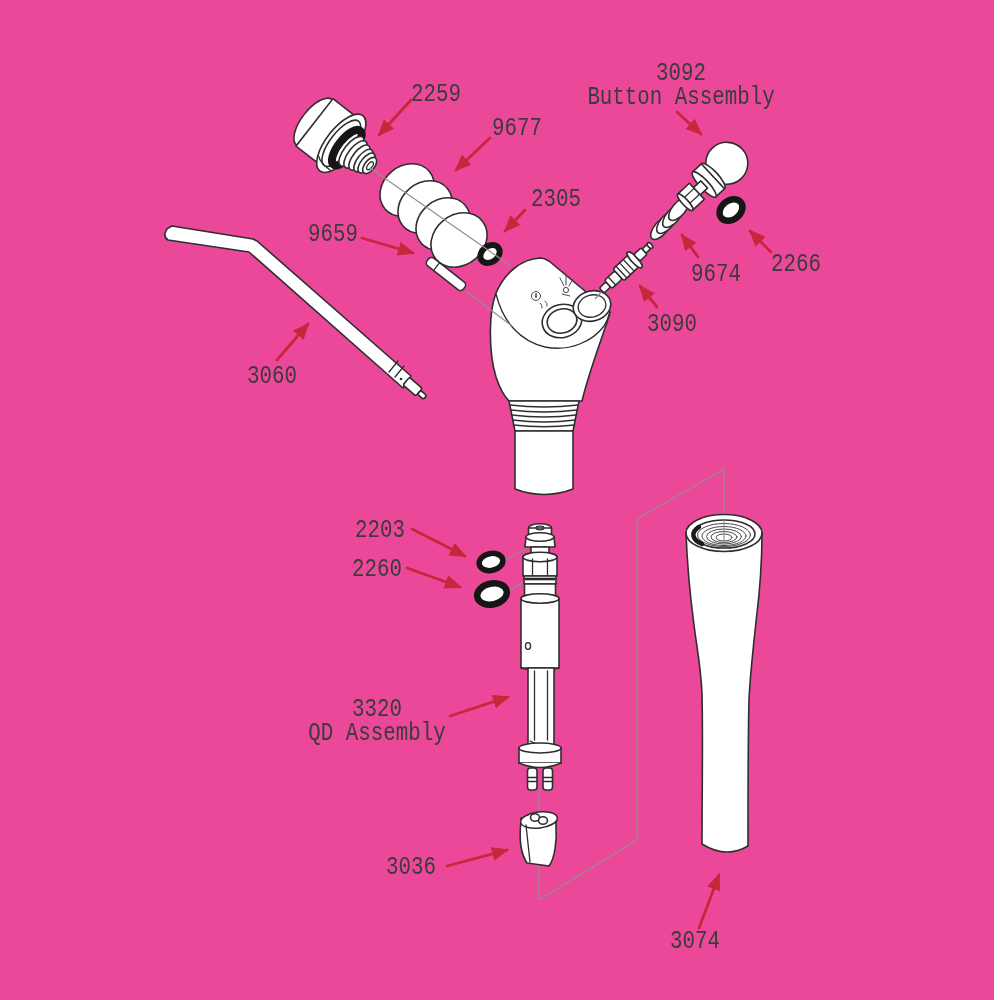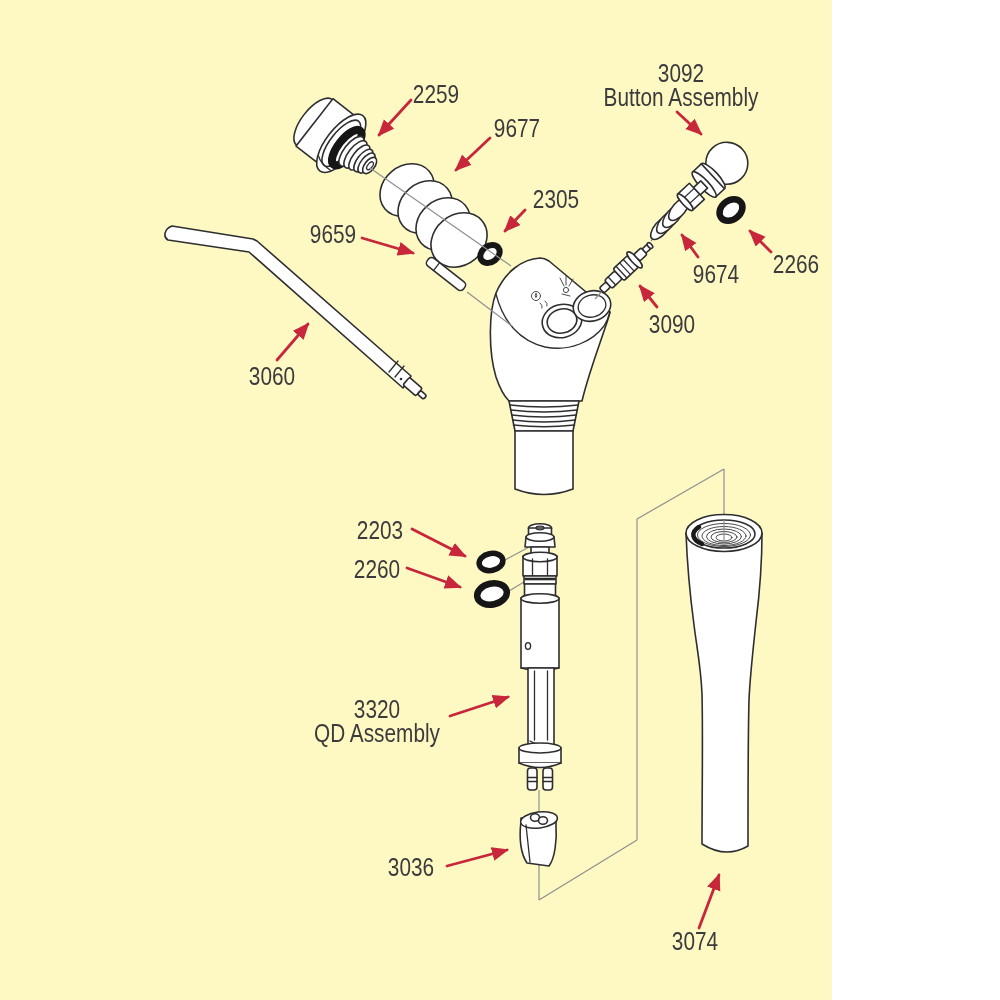--- a/index.html
+++ b/index.html
@@ -1,17 +1,17 @@
 <!DOCTYPE html>
 <html><head>
 <meta charset="utf-8">
 <style>
   html,body{margin:0;padding:0;background:#ffffff;}
-  #stage{position:relative;width:832px;height:1000px;background:#fef9c3;overflow:hidden;
-         font-family:Liberation Sans, sans-serif;}
+  #stage{position:relative;width:994px;height:1000px;background:#ec4899;overflow:hidden;
+         font-family:Liberation Mono, monospace;}
   #art{position:absolute;left:0;top:0;}
   .plabel{position:absolute;color:#3b3b3d;font-size:26px;line-height:24px;font-weight:400;
           transform:translate(-50%,-50%) scaleX(0.8);white-space:nowrap;text-align:center;}
   .plabel span{display:block;}
   
   .ln{stroke:#2e2e30;stroke-width:1.6;fill:#ffffff;stroke-linejoin:round;stroke-linecap:round;}
   .ln2{stroke:#2e2e30;stroke-width:1.3;fill:none;stroke-linejoin:round;stroke-linecap:round;}
   .det{stroke:#4a4a4c;stroke-width:1;fill:none;stroke-linecap:round;}
   .thin{stroke:#8f8f8f;stroke-width:1.2;fill:none;}
   .oring{fill:#ffffff;stroke:#161616;}

